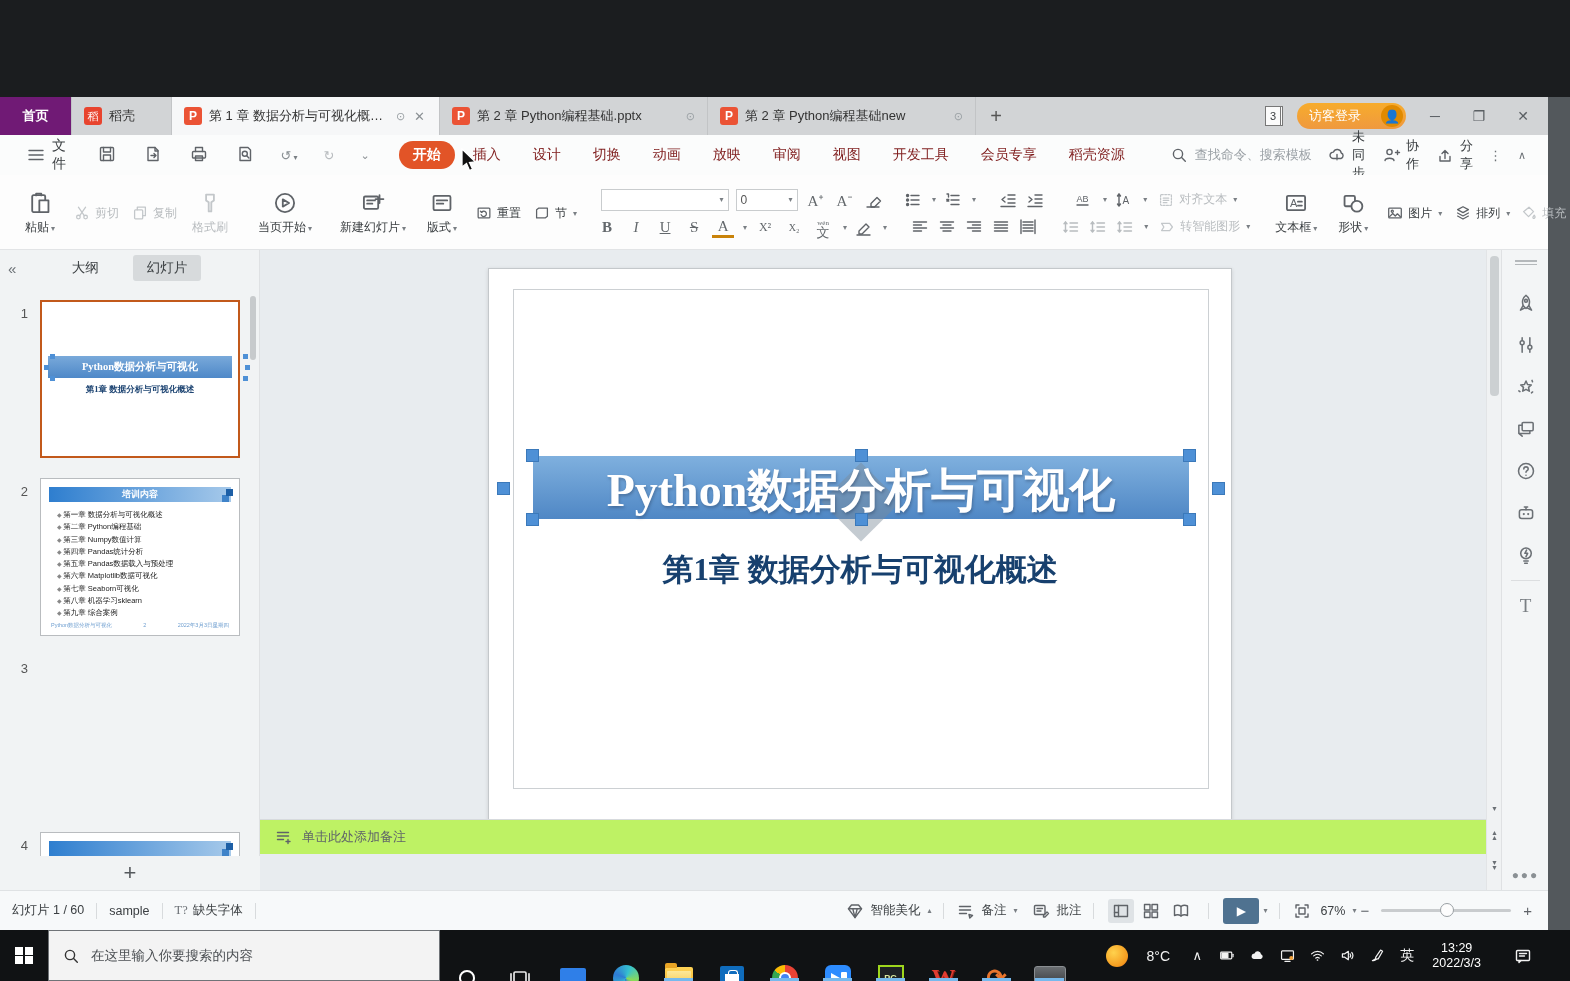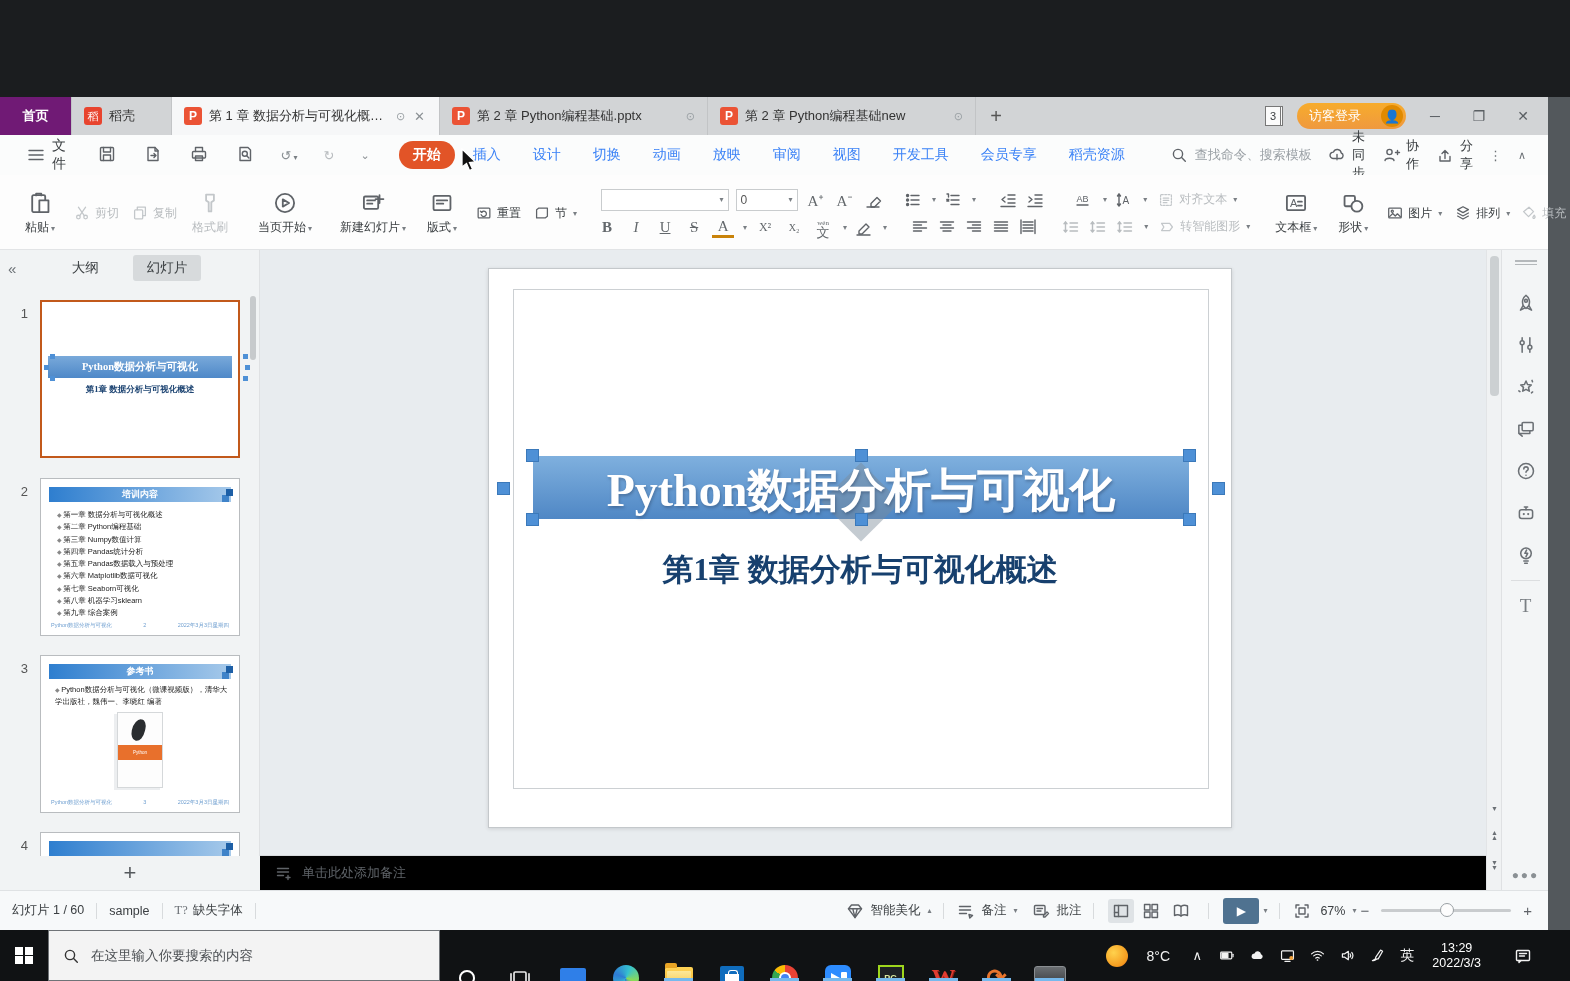--- a/index.html
+++ b/index.html
@@ -35,21 +35,21 @@
   #tabbar-right { margin-left:auto; display:flex; align-items:center; gap:14px; padding-right:10px; }
   #window-stack { width:18px; height:20px; border:1px solid #777; background:#fbfbfb; font-size:11px; display:flex; align-items:center; justify-content:center; border-right:3px double #777; }
   #login-pill { height:26px; background:linear-gradient(#f7ac2c,#ef993f); border-radius:13px; color:#fff; display:flex; align-items:center; padding:0 3px 0 12px; gap:20px; font-size:13px; }
   #login-avatar { width:22px; height:22px; border-radius:50%; background:#e08a00; color:#fff; display:flex; align-items:center; justify-content:center; font-size:13px; }
   .win-ctl { width:30px; text-align:center; color:#5a5f63; font-size:14px; }
 
   
   #menubar { left:0; top:38px; width:100%; height:40px; background:#fbfcfc; display:flex; align-items:center; padding:0 16px; gap:12px; }
   .mb-file { display:flex; align-items:center; gap:6px; padding:0 10px; font-size:14px; }
   .mb-qicon { padding:0 7px; }
-  .menu-item { padding:5px 14px; font-size:14px; color:#3b82f6; border-radius:14px; white-space:nowrap; }
+  .menu-item { padding:5px 14px; font-size:14px; color:#7f1d1d; border-radius:14px; white-space:nowrap; }
   .menu-item.active { background:#e25427; color:#fff; font-weight:bold; }
   #mb-search { display:flex; align-items:center; gap:6px; color:#9aa0a5; width:190px; margin-left:18px; font-size:13px; }
   #menubar-right { margin-left:auto; display:flex; align-items:center; gap:16px; padding-right:6px; }
   .mb-right-item { display:flex; align-items:center; gap:5px; font-size:13px; color:#3c4043; }
 
   
   #ribbon { left:0; top:78px; width:100%; height:75px; background:#fdfdfd; border-bottom:1px solid #e2e4e6; display:flex; align-items:stretch; padding:4px 6px 2px 6px; }
   .rb-group { display:flex; align-items:center; gap:4px; padding:0 8px; }
   .rb-vsep { width:1px; background:#e5e7e9; margin:6px 0; }
   .rb-big { display:flex; flex-direction:column; align-items:center; justify-content:center; gap:3px; padding:2px 6px; min-width:52px; font-size:12px; color:#3c4043; white-space:nowrap; }
@@ -101,21 +101,21 @@
   #editor { left:260px; top:0; width:1226px; height:605px; background:#e8ecef; }
   #slide-page { position:absolute; left:228px; top:18px; width:744px; height:560px; background:#fff; border:1px solid #c4c8cb; box-shadow:0 1px 4px rgba(0,0,0,.12); }
   #slide-frame { position:absolute; left:24px; top:20px; width:696px; height:500px; border:1px solid #ccd0d3; }
   #slide-banner { position:absolute; left:44px; top:187px; width:656px; height:63px; background:linear-gradient(180deg,#7fb0de,#4f87c5); }
   #banner-deco { position:absolute; left:300px; top:18px; width:56px; height:56px; background:#7d8b98; opacity:.45; transform:rotate(45deg); }
   #slide-title { position:absolute; left:0; right:0; top:4px; text-align:center; font-size:46px; font-weight:bold; color:#fff; font-family:"Liberation Serif", serif; text-shadow:1px 2px 3px rgba(40,60,90,.4); }
   .handle { position:absolute; width:13px; height:13px; background:#4e90d6; border:1px solid #3b79ba; }
   #slide-subtitle { position:absolute; left:0; right:0; top:280px; text-align:center; font-size:31px; font-weight:bold; color:#17406e; font-family:"Liberation Serif", serif; }
 
   
-  #notes-bar { left:260px; top:605px; width:1226px; height:35px; background:#000000; border-top:1px solid #d7dadd; display:flex; align-items:center; gap:8px; padding:0 14px; color:#5f6469; font-size:13px; }
+  #notes-bar { left:260px; top:569px; width:1226px; height:35px; background:#bef264; border-top:1px solid #d7dadd; display:flex; align-items:center; gap:8px; padding:0 14px; color:#5f6469; font-size:13px; }
 
   
   #v-scroll { left:1486px; top:0; width:15px; height:640px; background:#f0f2f3; border-left:1px solid #e2e4e6; }
   #v-thumb { position:absolute; left:3px; top:6px; width:9px; height:140px; border-radius:4px; background:#ccd0d2; }
   .v-btn { position:absolute; left:0; width:15px; height:20px; display:flex; flex-direction:column; align-items:center; justify-content:center; color:#6b7075; font-size:7px; line-height:5px; }
 
   
   #right-sidebar { left:1501px; top:0; width:47px; height:640px; background:#f3f5f6; border-left:1px solid #dfe1e3; }
   .rs-item { position:absolute; left:0; width:47px; display:flex; justify-content:center; color:#6b7075; }
   .rs-item i[data-icon]{ width:22px; height:22px; color:#6b7075; }
@@ -675,33 +675,20 @@
               <div>第八章 机器学习sklearn</div>
               <div>第九章 综合案例</div>
             </div>
             <div class="t-footer">
               <span>Python数据分析与可视化</span>
               <span>2</span>
               <span>2022年3月3日星期四</span>
             </div>
           </div>
           <div class="thumb-num" style="top: 375px;">3</div>
-          <div class="thumb" style="top: 369px;">
-            <div class="t-head">参考书</div>
-            <div class="t-booktext">Python数据分析与可视化（微课视频版），清华大学出版社，魏伟一、李晓红 编著</div>
-            <div class="t-book">
-              <div class="t-book-blob"></div>
-              <div class="t-book-band">Python</div>
-            </div>
-            <div class="t-footer">
-              <span>Python数据分析与可视化</span>
-              <span>3</span>
-              <span>2022年3月3日星期四</span>
-            </div>
-          </div>
           <div class="thumb-num" style="top: 552px;">4</div>
           <div class="thumb" style="top: 546px;">
             <div class="t-head"></div>
           </div>
         </div>
       <div id="lp-scroll"></div>
       <div id="lp-add">+</div>
     </div>
 
     <div id="editor" class="abs">

